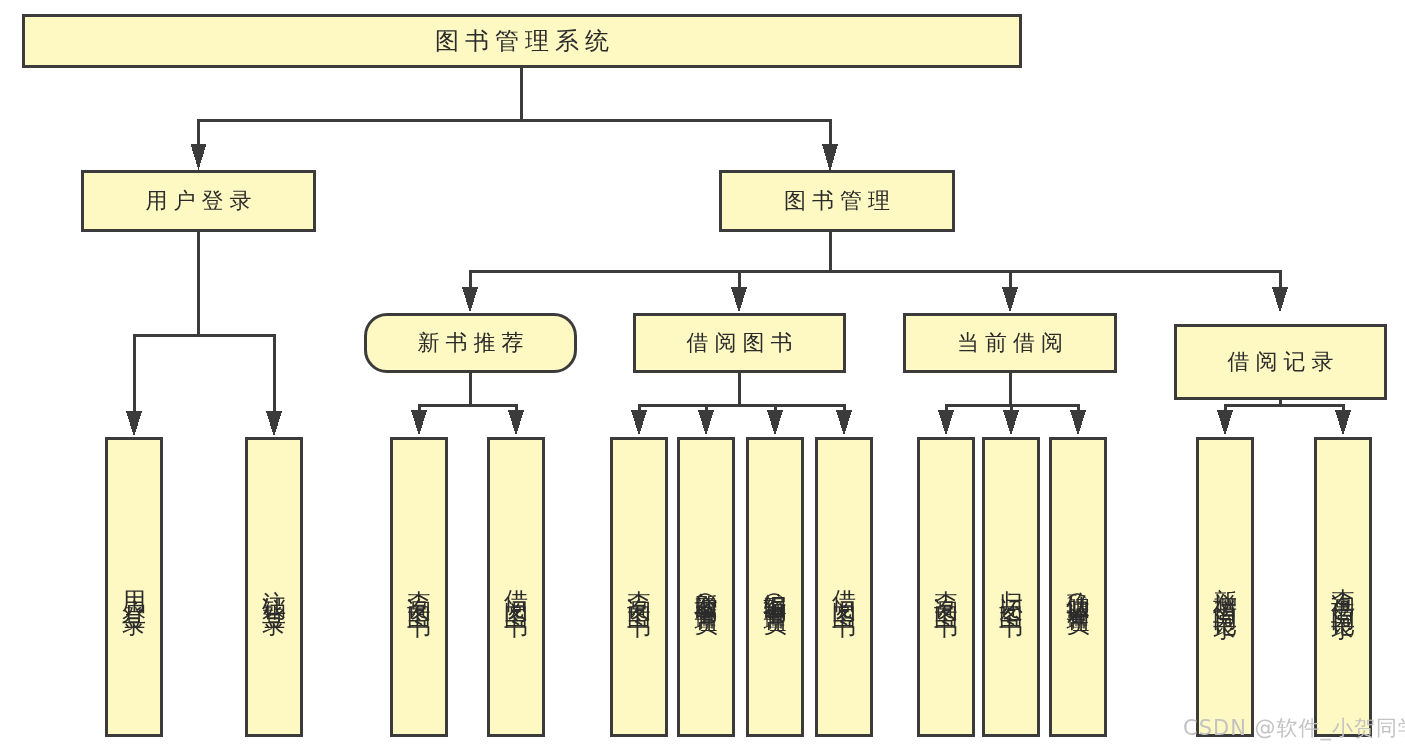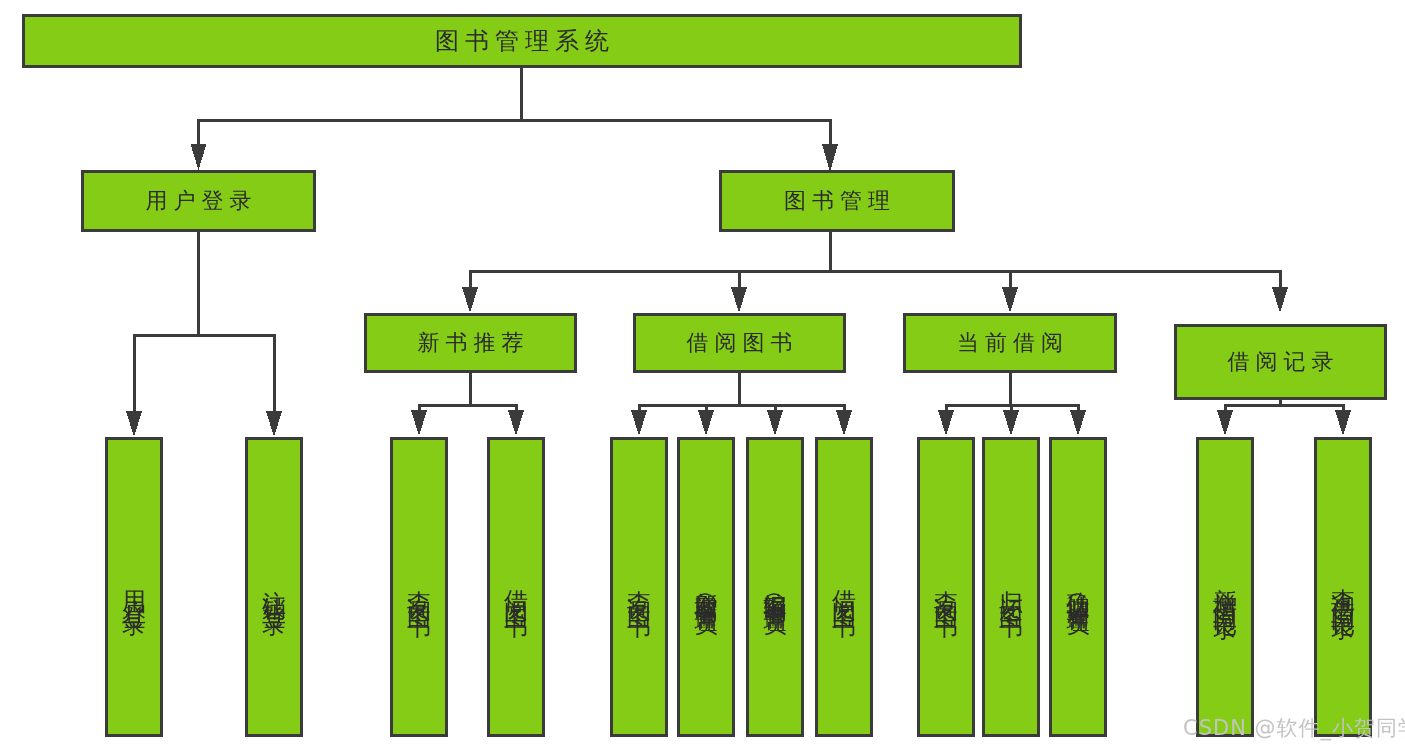--- a/index.html
+++ b/index.html
@@ -17,21 +17,21 @@
     left: 0; top: 0;
     width: 1405px; height: 747px;
     z-index: 1;
   }
   .connectors line { stroke: var(--line, #3b3b3b); stroke-width: 3; }
   .connectors polygon { fill: var(--line, #3b3b3b); }
   .node {
     position: absolute;
     box-sizing: border-box;
     border: 3px solid var(--line, #3b3b3b);
-    background: #84cc16;
+    background: #fef9c3;
     display: flex;
     align-items: center;
     justify-content: center;
     z-index: 2;
   }
   .node.h-label { font-size: 22px; letter-spacing: 6px; text-indent: 6px; white-space: nowrap; }
   .node.root-label { font-size: 24px; letter-spacing: 6px; text-indent: 6px; }
   .leaf { z-index: 2; }
   .vtext {
     writing-mode: vertical-rl;
@@ -133,21 +133,21 @@
       <line x1="1343" y1="405" x2="1343" y2="416"></line>
       <polygon points="1335,410 1351,410 1343,436"></polygon>
     </g>
   </svg>
 
   <div class="node root-label" style="left:22px; top:14px; width:1000px; height:54px;">图书管理系统</div>
 
   <div class="node h-label" style="left:81px; top:170px; width:235px; height:62px;">用户登录</div>
   <div class="node h-label" style="left:712px; top:170px; width:236px; height:62px;margin-left:7px;">图书管理</div>
 
-  <div class="node h-label" style="left:364px; top:313px; width:213px; height:60px;">新书推荐</div>
+  <div class="node h-label" style="left:364px; top:313px; width:213px; height:60px;border-radius:23px;">新书推荐</div>
   <div class="node h-label" style="left:633px; top:313px; width:213px; height:60px;">借阅图书</div>
   <div class="node h-label" style="left:903px; top:313px; width:214px; height:60px;">当前借阅</div>
   <div class="node h-label" style="left:1174px; top:324px; width:213px; height:76px;">借阅记录</div>
 
   <div class="node leaf" style="left:105px; top:437px; width:58px; height:300px;">
     <span class="vtext">用户登录</span>
   </div>
   <div class="node leaf" style="left:245px; top:437px; width:58px; height:300px;">
     <span class="vtext">注销登录</span>
   </div>

